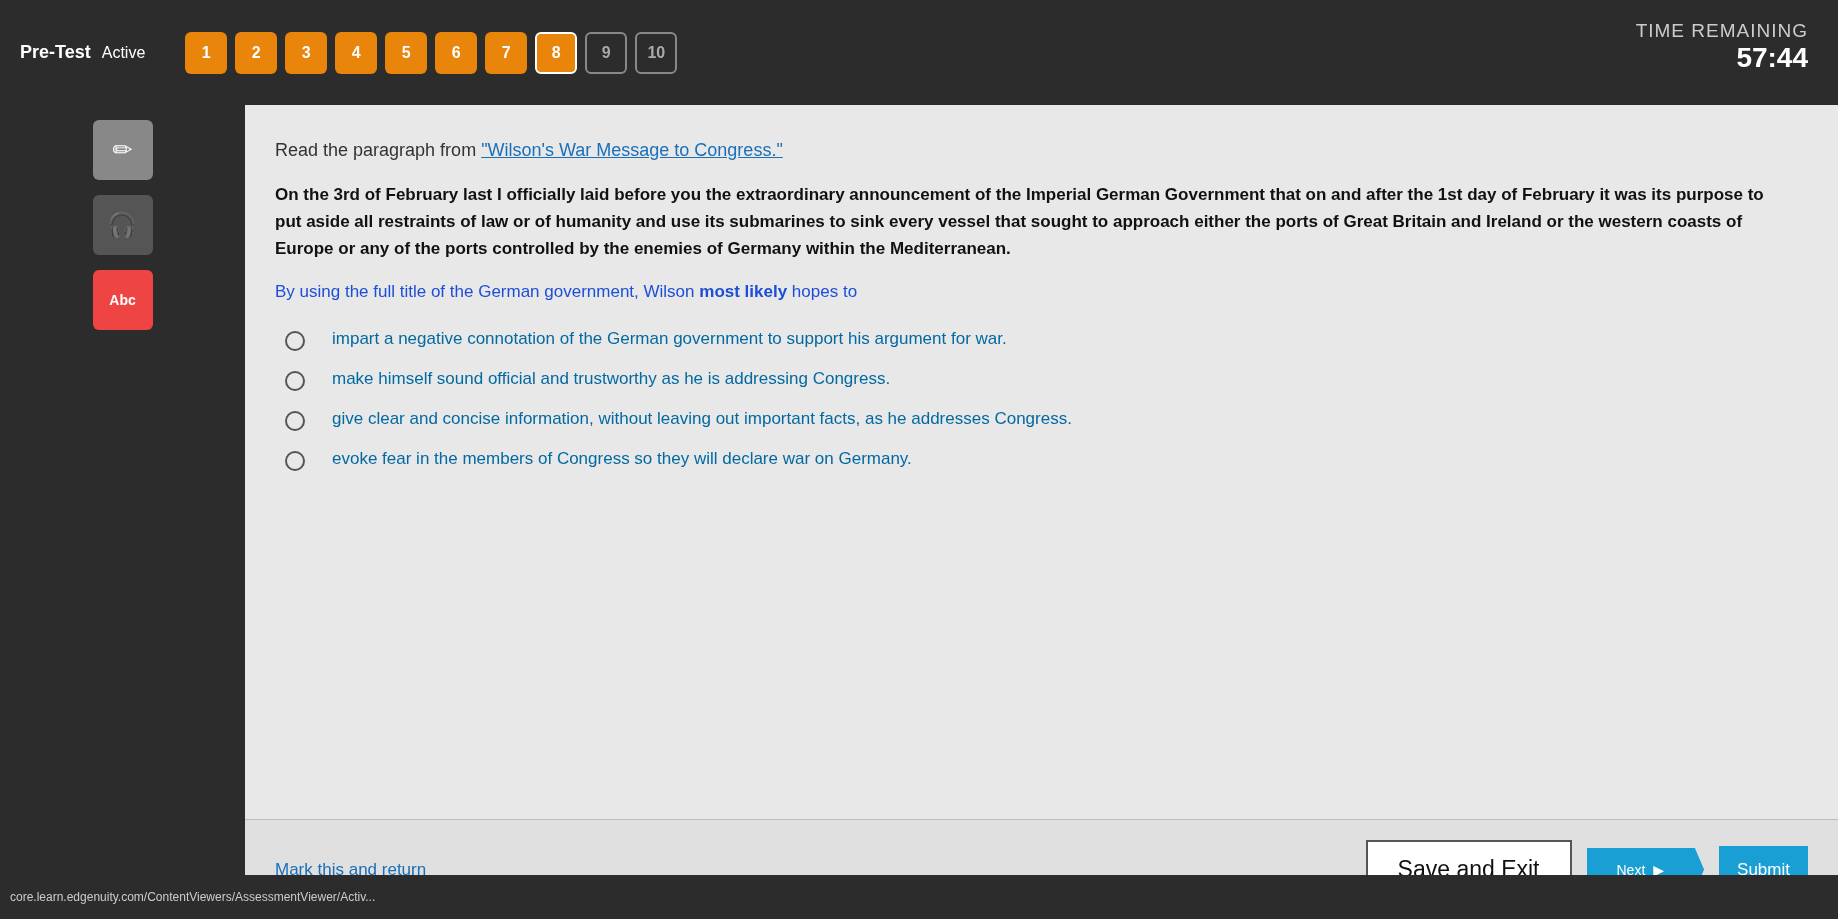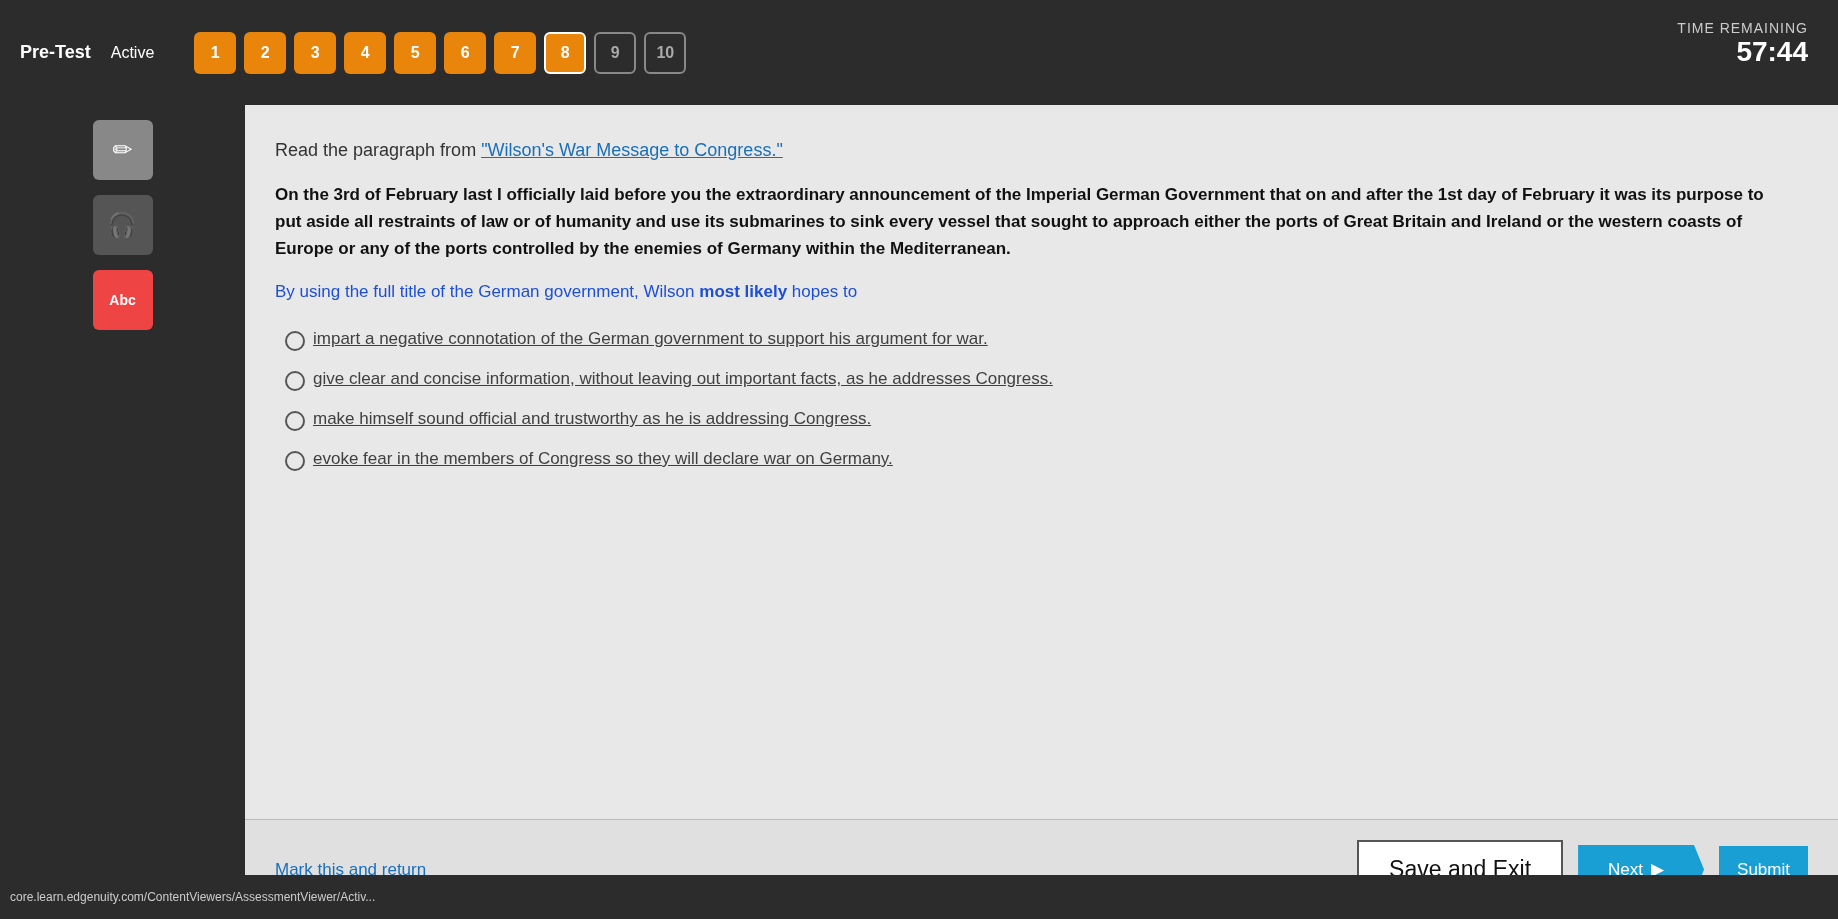--- a/index.html
+++ b/index.html
@@ -28,21 +28,21 @@
     .header-left {
       display: flex;
       align-items: center;
       gap: 10px;
     }
 
     .pre-test-label {
       color: #ffffff;
       font-size: 18px;
       font-weight: bold;
-      margin-right: 10px;
+      margin-right: 1px;
     }
 
     .active-badge {
       color: #ffffff;
       font-size: 16px;
     }
 
     .question-numbers {
       display: flex;
       align-items: center;
@@ -78,21 +78,21 @@
 
     .time-remaining {
       position: absolute;
       right: 30px;
       top: 20px;
       text-align: right;
     }
 
     .time-label {
       color: #cccccc;
-      font-size: 14px;
+      font-size: 19px;
       letter-spacing: 1px;
       text-transform: uppercase;
     }
 
     .time-value {
       color: #ffffff;
       font-size: 28px;
       font-weight: bold;
     }
 
@@ -191,25 +191,24 @@
     .answer-options {
       display: flex;
       flex-direction: column;
       gap: 18px;
       margin-left: 10px;
     }
 
     .answer-option {
       display: flex;
       align-items: flex-start;
-      gap: 8px;
-      font-size: 17px;
-      color: #404040;
-      cursor: pointer;
-      text-decoration: underline;
+      gap: 27px;
+      font-size: 17px;
+      color: #0369a1;
+      cursor: pointer;
     }
 
     .radio-circle {
       width: 20px;
       height: 20px;
       border-radius: 50%;
       border: 2px solid #555;
       flex-shrink: 0;
       margin-top: 2px;
       background: transparent;
@@ -248,21 +247,21 @@
       font-size: 23px;
       padding: 14px 30px;
       cursor: pointer;
       font-weight: normal;
     }
 
     .btn-next {
       background: #1a9fd4;
       border: none;
       color: white;
-      font-size: 17px;
+      font-size: 14px;
       padding: 14px 30px;
       cursor: pointer;
       display: flex;
       align-items: center;
       gap: 8px;
       clip-path: polygon(0 0, 92% 0, 100% 50%, 92% 100%, 0 100%);
       padding-right: 40px;
     }
 
     .btn-submit {
@@ -345,25 +344,25 @@
       <span>By using the full title of the German government, Wilson </span><strong>most likely</strong><span> hopes to</span>
     </p>
 
     <div class="answer-options">
       <div class="answer-option">
         <div class="radio-circle"></div>
         <span>impart a negative connotation of the German government to support his argument for war.</span>
       </div>
       <div class="answer-option">
         <div class="radio-circle"></div>
-        <span>give clear and concise information, without leaving out important facts, as he addresses Congress.</span>
+        <span>make himself sound official and trustworthy as he is addressing Congress.</span>
       </div>
       <div class="answer-option">
         <div class="radio-circle"></div>
-        <span>make himself sound official and trustworthy as he is addressing Congress.</span>
+        <span>give clear and concise information, without leaving out important facts, as he addresses Congress.</span>
       </div>
       <div class="answer-option">
         <div class="radio-circle"></div>
         <span>evoke fear in the members of Congress so they will declare war on Germany.</span>
       </div>
     </div>
 
   </div>
 
   <div class="bottom-bar">

